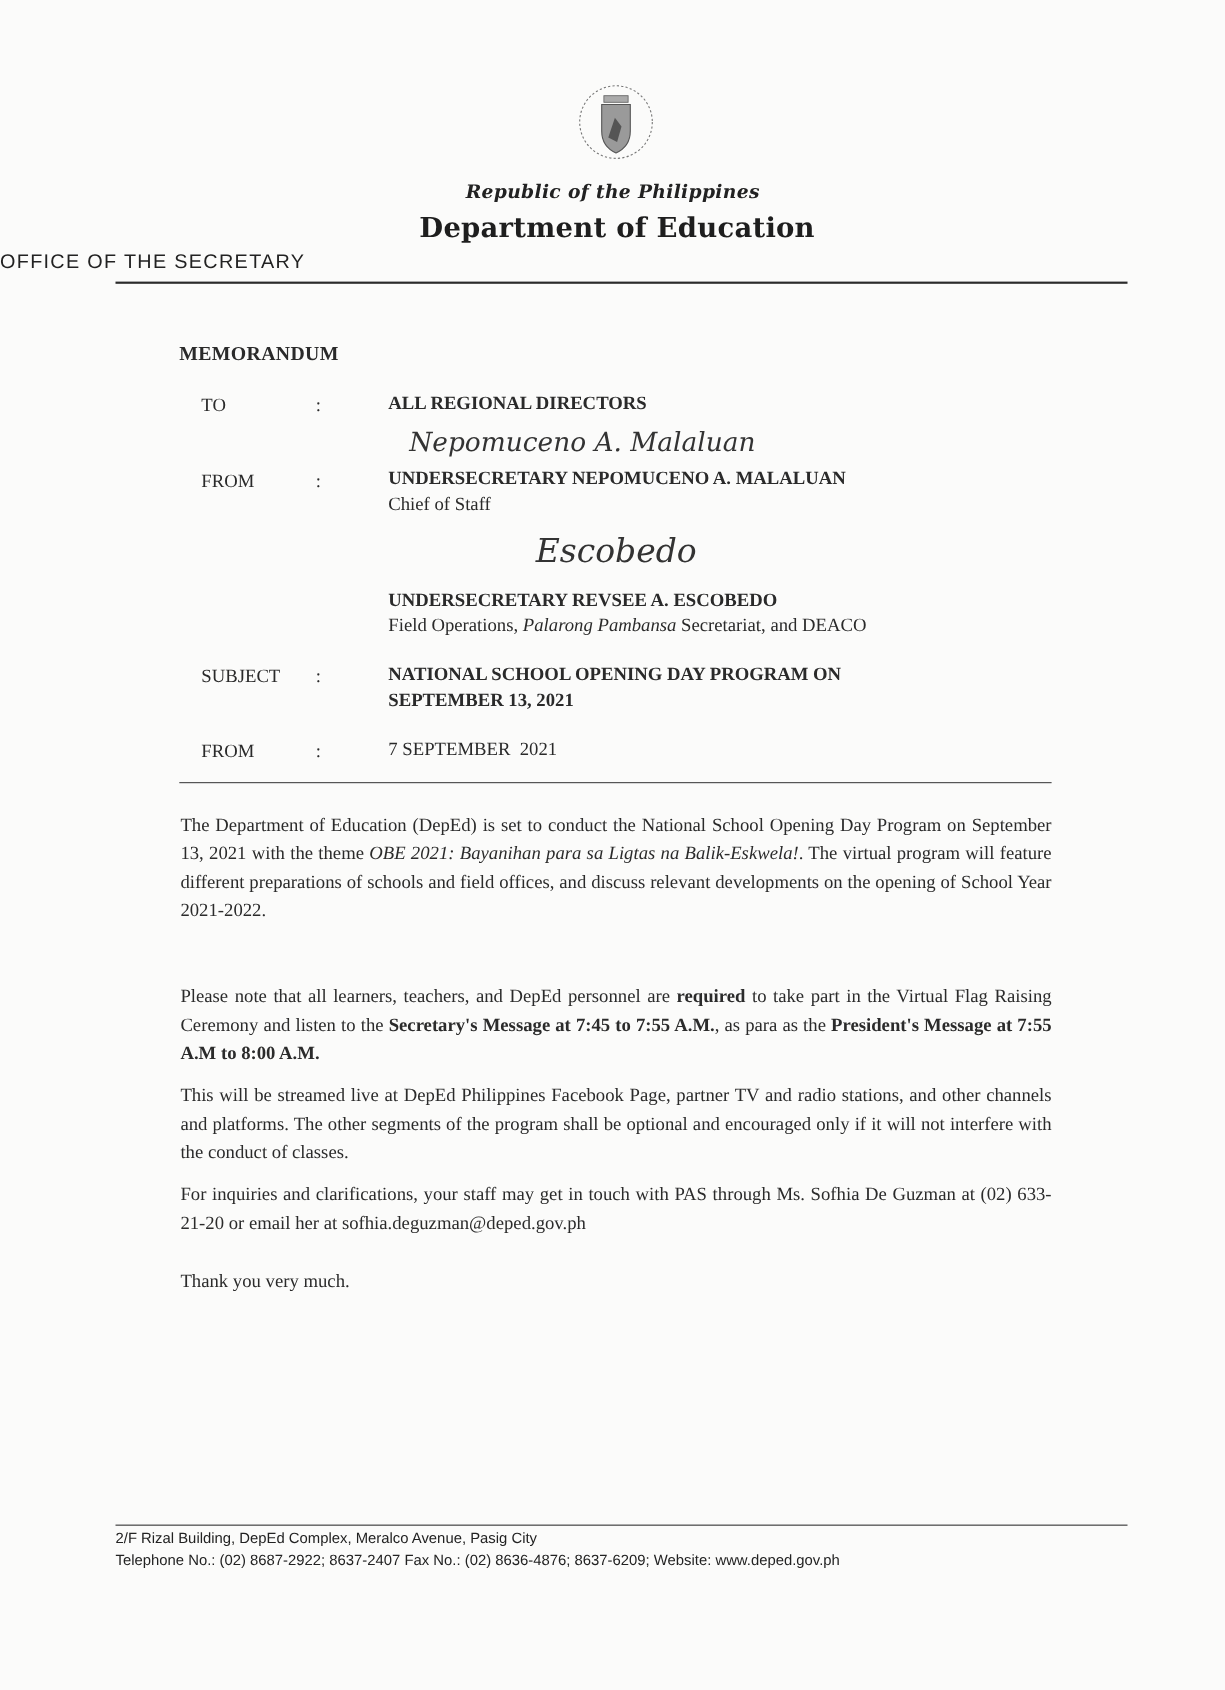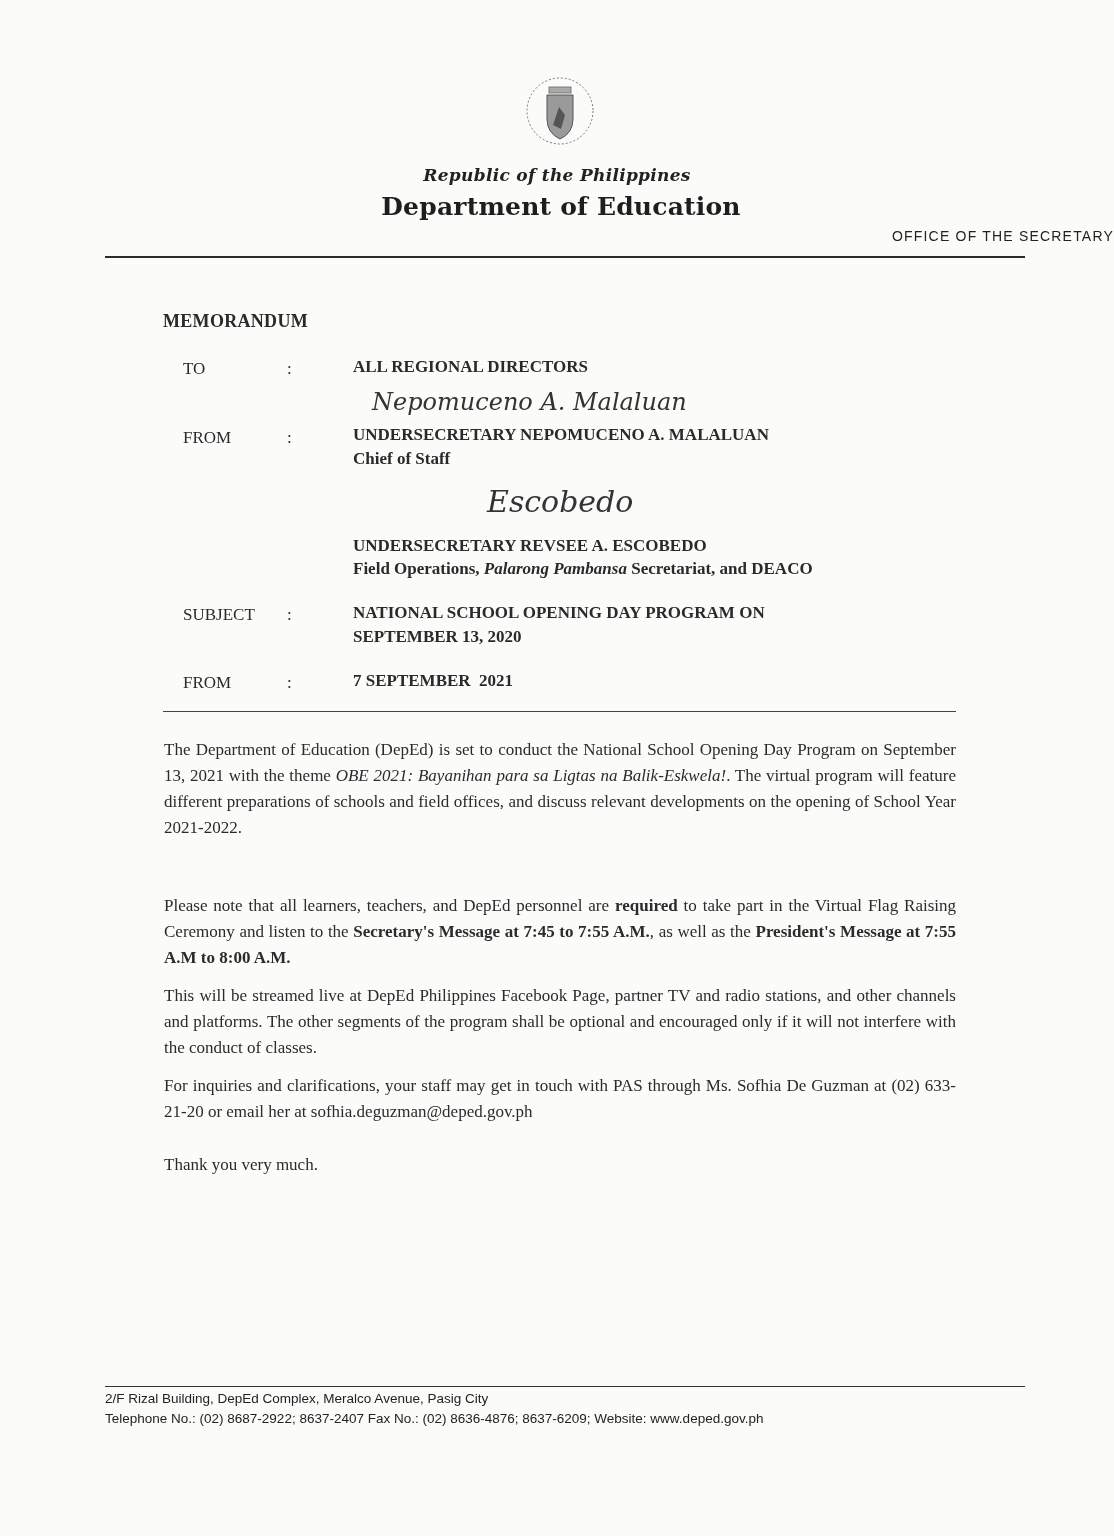--- a/index.html
+++ b/index.html
@@ -4,26 +4,26 @@
 <style>
   html, body { margin: 0; padding: 0; }
   body {
     width: 1114px; height: 1536px; background: #fbfbfa; position: relative; overflow: hidden;
     font-family: "Liberation Serif", "DejaVu Serif", serif; color: #2a2a2a;
   }
   .abs { position: absolute; }
   .seal { left: 525px; top: 75px; width: 70px; height: 76px; }
   .rep { left: 0; width: 1114px; top: 165px; text-align: center; font-family: "DejaVu Serif", serif; font-weight: bold; font-size: 17px; letter-spacing: 0.3px; color: #222; font-style: italic; }
   .dept { left: 4px; width: 1114px; top: 192px; text-align: center; font-family: "DejaVu Serif", serif; font-weight: bold; font-size: 25px; color: #1e1e1e; letter-spacing: 0.2px; }
-  .office { left: 0; width: 1114px; top: 228px; text-align: right; font-family: "Liberation Sans", sans-serif; font-size: 14px; letter-spacing: 1.2px; color: #222; }
+  .office { left: 0; width: 1114px; top: 228px; text-align: left; font-family: "Liberation Sans", sans-serif; font-size: 18px; letter-spacing: 1.2px; color: #222; }
   .rule1 { left: 105px; width: 920px; top: 256px; height: 2px; background: #2b2b2b; }
   .memo { left: 163px; top: 311px; font-weight: bold; font-size: 18px; letter-spacing: 0.3px; }
   .lbl { left: 163px; font-size: 17px; margin-left: 20px; }
   .colon { left: 287px; font-size: 17px; }
-  .val { left: 353px; font-size: 17px; font-weight: bold; }
+  .val { left: 353px; font-size: 17px; }
   .bold { font-weight: bold; }
   .sig { font-family: "DejaVu Serif", serif; font-style: italic; color: #333; }
   .rule2 { left: 163px; width: 793px; top: 711px; height: 1px; background: #444; }
   .para { left: 164px; width: 792px; font-size: 17px; line-height: 26px; text-align: justify; color: #2b2b2b; }
   .footer-rule { left: 105px; width: 920px; top: 1386px; height: 1px; background: #333; }
   .footer { left: 105px; font-family: "Liberation Sans", sans-serif; font-size: 13.5px; color: #222; }
 </style>
 </head>
 <body>
 
@@ -51,31 +51,31 @@
 <div class="abs sig" style="left:372px; top:388px; font-size:24px;">Nepomuceno A. Malaluan</div>
 <div class="abs val bold" style="top:425px">UNDERSECRETARY NEPOMUCENO A. MALALUAN</div>
 <div class="abs val" style="top:449px">Chief of Staff</div>
 <div class="abs sig" style="left:470px; top:484px; font-size:30px;margin-left:17px;">Escobedo</div>
 <div class="abs val bold" style="top:536px">UNDERSECRETARY REVSEE A. ESCOBEDO</div>
 <div class="abs val" style="top:559px"><span>Field Operations, </span><i>Palarong Pambansa</i><span> Secretariat, and DEACO</span></div>
 
 <div class="abs lbl" style="top:605px">SUBJECT</div>
 <div class="abs colon" style="top:605px">:</div>
 <div class="abs val bold" style="top:603px">NATIONAL SCHOOL OPENING DAY PROGRAM ON</div>
-<div class="abs val bold" style="top:627px">SEPTEMBER 13, 2020</div>
+<div class="abs val bold" style="top:627px">SEPTEMBER 13, 2021</div>
 
 <div class="abs lbl" style="top:673px">FROM</div>
 <div class="abs colon" style="top:673px">:</div>
 <div class="abs val" style="top:671px; white-space:pre;">7 SEPTEMBER  2021</div>
 
 <div class="abs rule2"></div>
 
 <div class="abs para" style="top:737px"><span>The Department of Education (DepEd) is set to conduct the National School Opening Day Program on September 13, 2021 with the theme </span><i>OBE 2021: Bayanihan para sa Ligtas na Balik-Eskwela!</i><span>. The virtual program will feature different preparations of schools and field offices, and discuss relevant developments on the opening of School Year 2021-2022.</span></div>
 
-<div class="abs para" style="top:893px"><span>Please note that all learners, teachers, and DepEd personnel are </span><b>required</b><span> to take part in the Virtual Flag Raising Ceremony and listen to the </span><b>Secretary's Message at 7:45 to 7:55 A.M.</b><span>, as well as the </span><b>President's Message at 7:55 A.M to 8:00 A.M.</b></div>
+<div class="abs para" style="top:893px"><span>Please note that all learners, teachers, and DepEd personnel are </span><b>required</b><span> to take part in the Virtual Flag Raising Ceremony and listen to the </span><b>Secretary's Message at 7:45 to 7:55 A.M.</b><span>, as para as the </span><b>President's Message at 7:55 A.M to 8:00 A.M.</b></div>
 
 <div class="abs para" style="top:983px">This will be streamed live at DepEd Philippines Facebook Page, partner TV and radio stations, and other channels and platforms. The other segments of the program shall be optional and encouraged only if it will not interfere with the conduct of classes.</div>
 
 <div class="abs para" style="top:1073px"><span>For inquiries and clarifications, your staff may get in touch with PAS through Ms. Sofhia De Guzman at (02) 633-21-20 or email her at </span><span>sofhia.deguzman@deped.gov.ph</span></div>
 
 <div class="abs para" style="top:1152px">Thank you very much.</div>
 
 <div class="abs footer-rule"></div>
 <div class="abs footer" style="top:1391px">2/F Rizal Building, DepEd Complex, Meralco Avenue, Pasig City</div>
 <div class="abs footer" style="top:1411px">Telephone No.: (02) 8687-2922; 8637-2407 Fax No.: (02) 8636-4876; 8637-6209; Website: www.deped.gov.ph</div>

